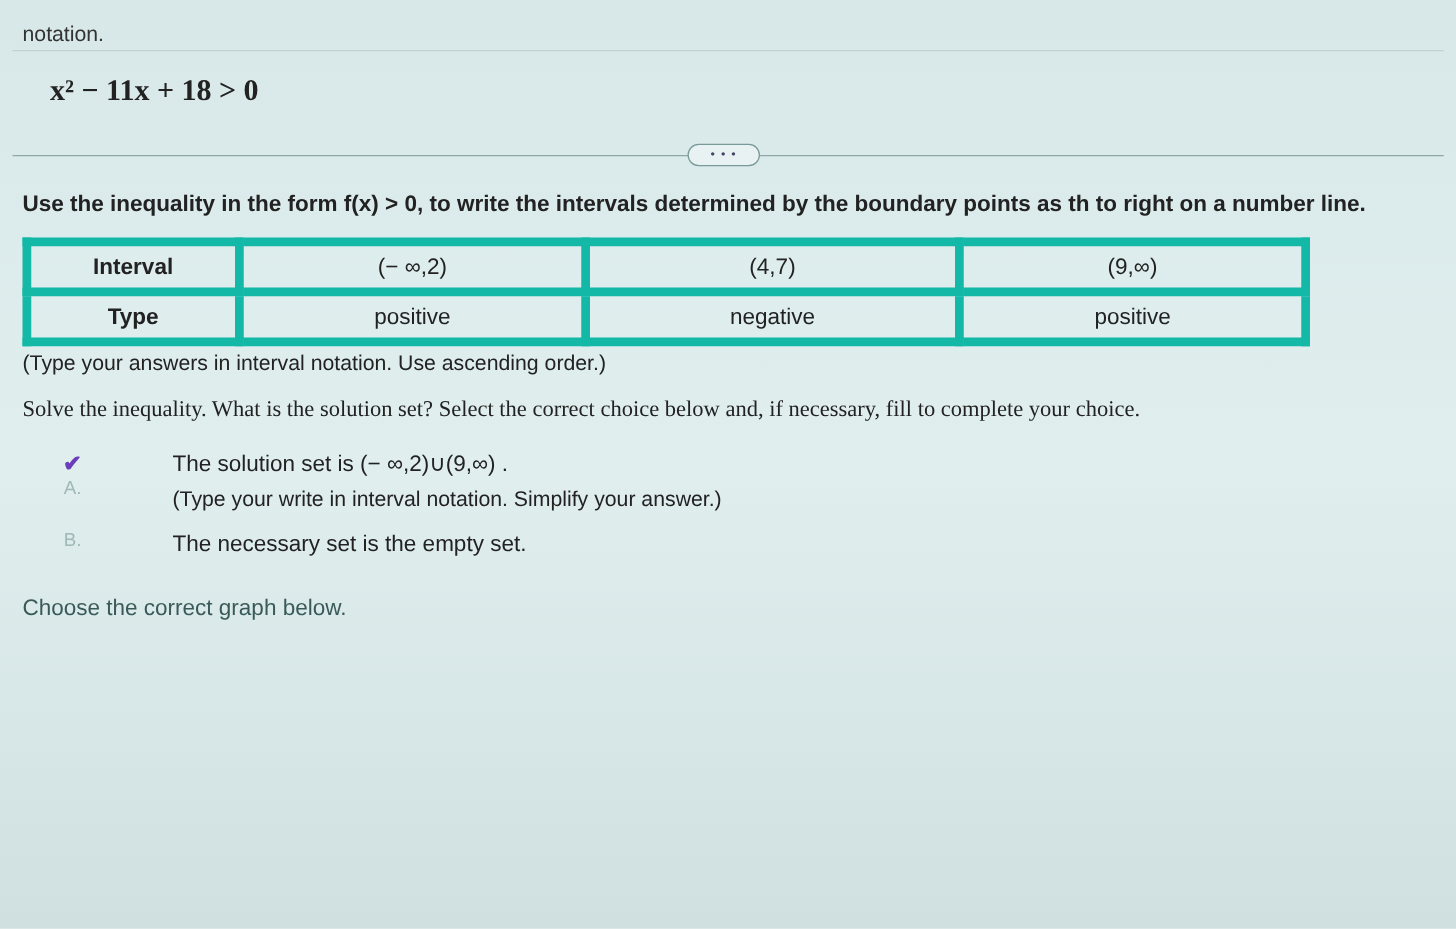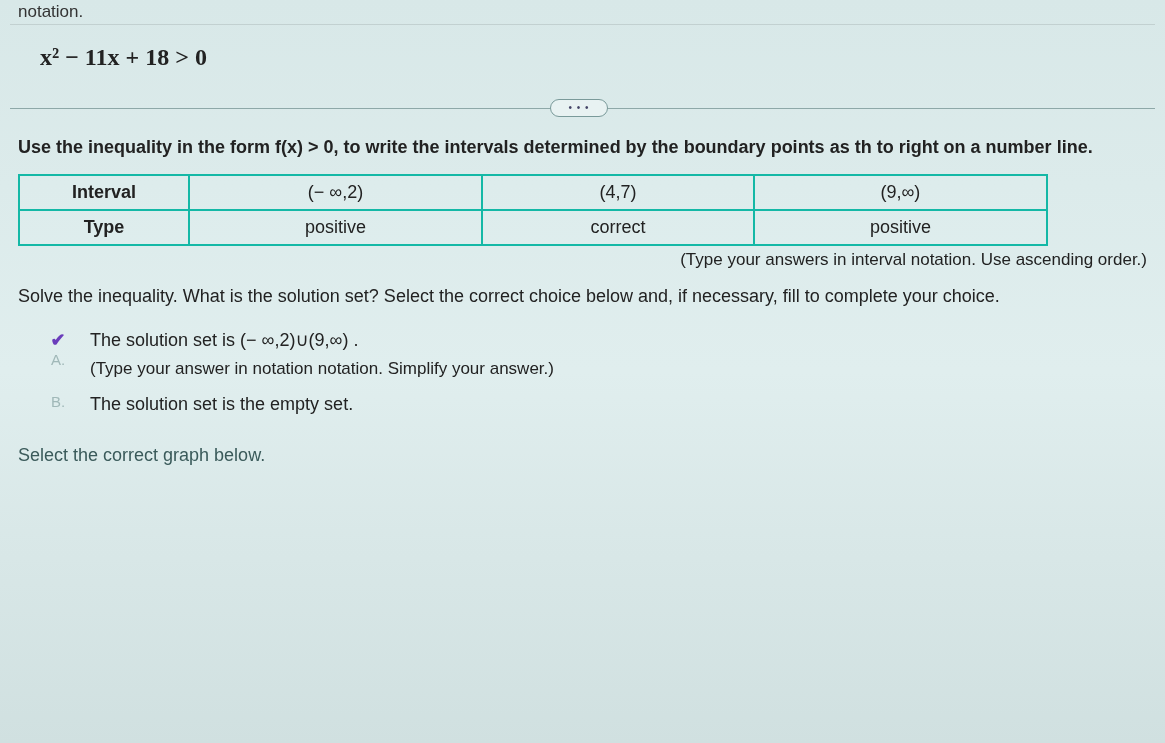--- a/index.html
+++ b/index.html
@@ -11,20 +11,21 @@
     overflow: hidden;
     color: #222;
     font-size: 18px;
     padding: 0 10px;
   }
   .top-fragment {
     font-size: 17px;
     color: #333;
     padding: 2px 8px;
     border-bottom: 1px solid rgba(0,0,0,0.1);
+    margin-top: 16px;
   }
   .equation-area {
     padding: 18px 30px 22px 30px;
     font-size: 24px;
   }
   .equation-area .eq { font-family: "Times New Roman", serif; font-weight: bold; }
   .hr-row {
     position: relative;
     height: 18px;
     margin: 6px 0 18px 0;
@@ -51,36 +52,36 @@
     line-height: 1.4;
     margin-bottom: 14px;
     font-weight: bold;
   }
   table.intv {
     border-collapse: collapse;
     width: 1030px;
     margin: 4px 8px 2px 8px;
   }
   table.intv td, table.intv th {
-    border: 2px solid #14b8a6;
+    border: 7px solid #14b8a6;
     padding: 6px 10px;
     text-align: center;
     font-size: 18px;
     font-weight: normal;
     background: rgba(255,255,255,0.05);
   }
   table.intv th { font-weight: bold; width: 170px; }
   .hint {
     padding: 2px 8px 14px 8px;
     font-size: 17px;
-    text-align: right;
   }
   .q2 {
     padding: 0 8px 18px 8px;
     line-height: 1.4;
+    font-family: Liberation Serif, serif;
   }
   .choice-block {
     padding: 0 8px 0 28px;
   }
   .choice {
     display: flex;
     align-items: flex-start;
     gap: 12px;
     margin-bottom: 8px;
   }
@@ -94,21 +95,21 @@
   }
   .choice .check {
     color: #6a3dbb;
     font-size: 18px;
     font-weight: bold;
   }
   .choice .label {
     color: #a0b8b8;
     font-size: 15px;
   }
-  .choice .body { flex: 1; line-height: 1.55; }
+  .choice .body { flex: 1; line-height: 1.55; margin-left: 48px; }
   .choice .body .sub { font-size: 17px; }
   .answer-entered { font-weight: normal; }
   .bottom-q {
     padding: 18px 8px 0 8px;
     color: #3a5a5a;
   }
 </style>
 </head>
 <body>
 
@@ -129,21 +130,21 @@
   <tbody>
       <tr>
     <th>Interval</th>
     <td>(− ∞,2)</td>
     <td>(4,7)</td>
     <td>(9,∞)</td>
   </tr>
   <tr>
     <th>Type</th>
     <td>positive</td>
-    <td>correct</td>
+    <td>negative</td>
     <td>positive</td>
   </tr>
 </tbody>
   </table>
 
 <div class="hint">(Type your answers in interval notation. Use ascending order.)</div>
 
 <div class="q2">Solve the inequality. What is the solution set? Select the correct choice below and, if necessary, fill to complete your choice.</div>
 
 <div class="choice-block">
@@ -151,28 +152,28 @@
   <div class="choice">
     <div class="marker-col">
       <span class="check">✔</span>
       <span class="label">A.</span>
     </div>
     <div class="body">
       <span>The solution set is </span>
       <span class="answer-entered">(− ∞,2)∪(9,∞)</span>
       <span> .</span>
       <br>
-      <span class="sub">(Type your answer in notation notation. Simplify your answer.)</span>
+      <span class="sub">(Type your write in interval notation. Simplify your answer.)</span>
     </div>
   </div>
 
   <div class="choice">
     <div class="marker-col">
       <span class="label">B.</span>
     </div>
     <div class="body">
-      <span>The solution set is the empty set.</span>
+      <span>The necessary set is the empty set.</span>
     </div>
   </div>
 
 </div>
 
-<div class="bottom-q">Select the correct graph below.</div>
+<div class="bottom-q">Choose the correct graph below.</div>
 
 </body></html>

